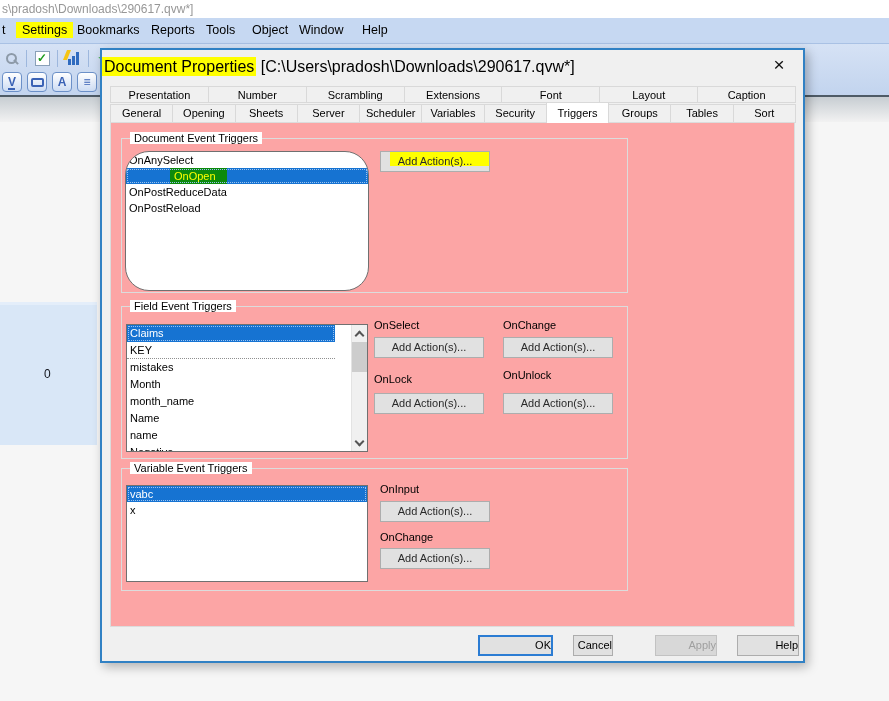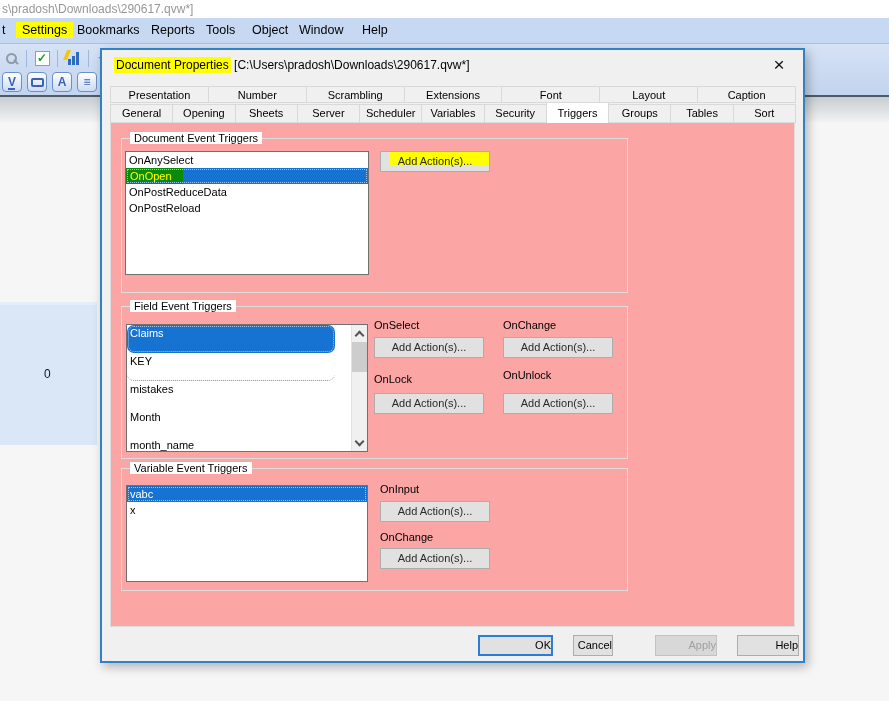--- a/index.html
+++ b/index.html
@@ -43,21 +43,21 @@
   .hard-line { left:0; top:95px; width:889px; height:2px; background:#4e5b66; }
   .gray-band { left:0; top:97px; width:889px; height:25px;
                background:linear-gradient(#c7cdd2,#f2f2f2); }
   .blue-panel { left:0; top:302px; width:97px; height:143px; background:#d9e7f7;
                 border-top:3px solid #e4eefa; }
   .panel-val { position:absolute; left:44px; top:62px; font-size:12px; color:#10121a; }
 
   
   .dialog { left:100px; top:48px; width:705px; height:615px; background:#f0f0f0;
             border:2px solid #3181c4; box-shadow:3px 4px 10px rgba(0,0,0,.28); }
-  .dlg-title-text { position:absolute; left:12px; top:8px; font-size:12px; white-space:nowrap; }
+  .dlg-title-text { position:absolute; left:0; top:8px; font-size:16px; white-space:nowrap; }
   .title-hl { background:#ffff00; padding:1px 2px; }
   .dlg-close { position:absolute; right:10px; top:2px; width:28px; height:26px;
                text-align:center; font-size:19px; line-height:25px; color:#111; }
 
   .tabrow { position:absolute; left:8px; width:685px; display:flex; }
   .row1 { top:36px; height:17px; }
   .row2 { top:54px; height:19px; }
   .tab { flex:1; border:1px solid #d9d9d9; background:#f0f0f0; font-size:11px;
          text-align:center; line-height:16px; margin-right:-1px; white-space:nowrap; overflow:hidden; }
   .row2 .tab { line-height:17px; }
@@ -66,24 +66,24 @@
   .tabpage { position:absolute; left:8px; top:72px; width:685px; height:505px;
              background:#fca5a5; border:1px solid #dcdcdc; z-index:1; }
 
   .grp { position:absolute; border:1px solid #dcdcdc; }
   .grp-label { position:absolute; top:-7px; left:8px; background:#fff; padding:0 4px;
                font-size:11px; white-space:nowrap; }
 
   .list { position:absolute; background:#fff; border:1px solid #707070; overflow:hidden;
           font-size:11px; }
   .li { height:16px; line-height:16px; padding-left:3px; white-space:nowrap; }
-  .li.f { height:28px; line-height:16px; margin-right:32px;border-radius:7px; }
+  .li.f { height:17px; line-height:16px; margin-right:32px; }
   .li.sel { background:#1673d2; color:#fff; outline:1px dotted #9cc3f0; outline-offset:-2px; }
   .li.sel.onopen { padding-left:0; }
-  .green-mark { background:#0c8a0c; color:#ffff00; padding:0 11px 8px 4px; display:inline-block; height:16px; }
+  .green-mark { background:#0c8a0c; color:#ffff00; padding:0 11px 8px 4px; display:inline-block; height:16px;margin-left:44px; }
   .li.key-focus { border-bottom:1px dotted #8f8f8f; }
 
   .sb { position:absolute; top:0; right:0; bottom:0; width:16px; background:#f0f0f0;
         border-left:1px solid #e3e3e3; }
   .sb-btn { position:absolute; left:0; width:15px; height:16px; display:flex;
             align-items:center; justify-content:center; }
   .sb-up { top:0; } .sb-down { bottom:0; }
   .chev { width:7px; height:7px; border-top:2px solid #555; border-left:2px solid #555; }
   .chev.up { transform:rotate(45deg); margin-top:4px; }
   .chev.down { transform:rotate(225deg); margin-bottom:4px; }
@@ -188,21 +188,21 @@
     <div class="tab active">Triggers</div>
     <div class="tab">Groups</div>
     <div class="tab">Tables</div>
     <div class="tab">Sort</div>
   </div>
 
   <div class="tabpage">
 
     <div class="grp" style="left:10px; top:15px; width:507px; height:155px;">
       <span class="grp-label">Document Event Triggers</span>
-      <div class="list" style="left:3px; top:12px; width:244px; height:124px;">
+      <div class="list" style="left:3px; top:12px; width:244px; height:140px;border-radius:24px;">
         <div class="li">OnAnySelect</div>
         <div class="li sel onopen">
           <span class="green-mark">OnOpen</span>
         </div>
         <div class="li">OnPostReduceData</div>
         <div class="li">OnPostReload</div>
       </div>
       <button class="btn hl-btn" style="left:258px; top:12px;">
         <span class="cap">Add Action(s)...</span>
       </button>

